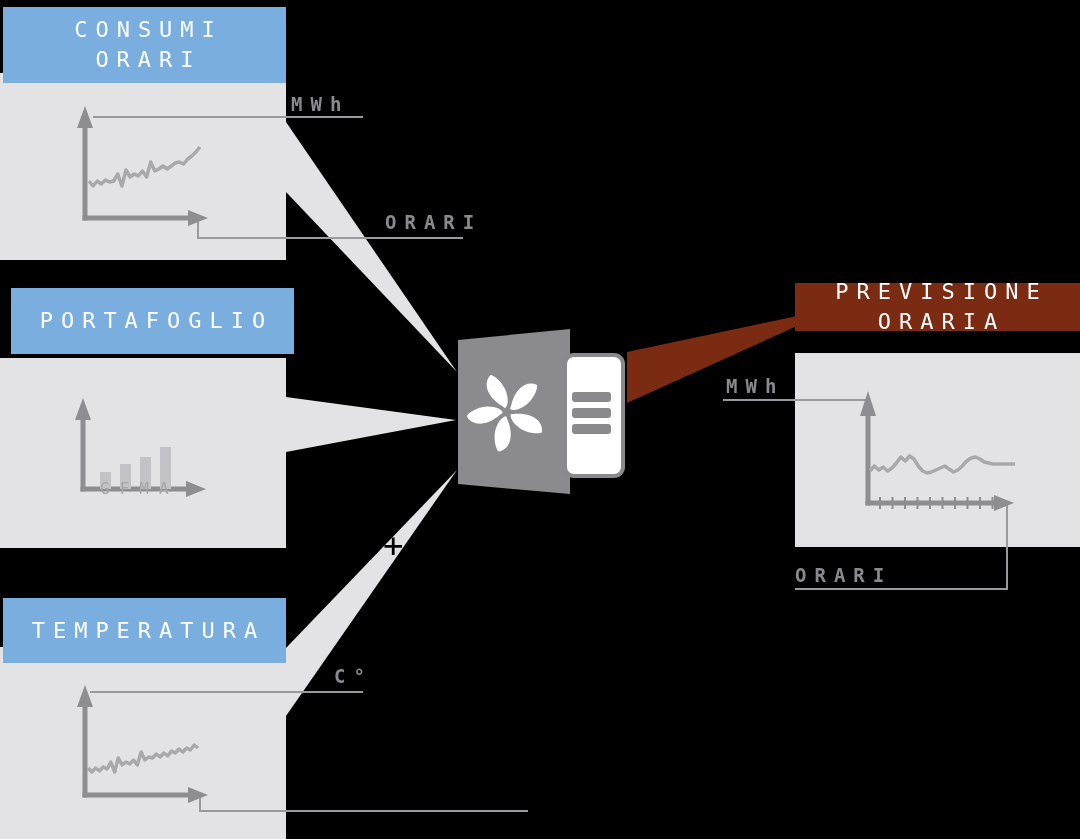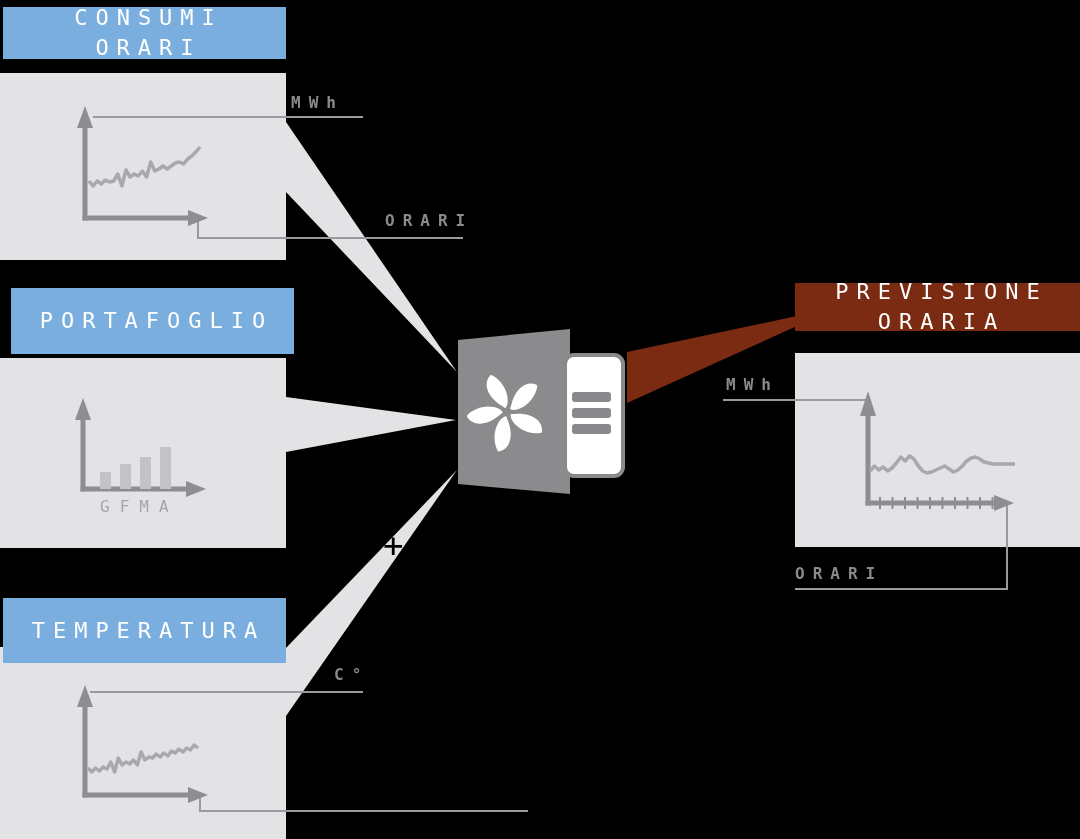--- a/index.html
+++ b/index.html
@@ -10,21 +10,21 @@
   .canvas svg{position:absolute;left:0;top:0;}
   .hdr{
     position:absolute;display:flex;flex-direction:column;justify-content:center;align-items:center;
     color:#fff;font-size:22px;letter-spacing:8px;padding-left:8px;box-sizing:border-box;
     line-height:30px;text-align:center;
   }
   .hdr-blue{background:#7AAEDE;}
   .hdr-red{background:#7B2B12;}
   .hdr-line:empty{display:none;}
   .label{
-    position:absolute;font-weight:bold;font-size:16px;letter-spacing:8px;
+    position:absolute;font-weight:bold;font-size:19px;letter-spacing:8px;
     color:#8A8A8E;white-space:nowrap;
   }
   .cats{
     position:absolute;font-size:16px;letter-spacing:10px;color:#A6A6AA;white-space:nowrap;
   }
   .plus{
     position:absolute;font-size:34px;color:#000;line-height:1;font-weight:normal;
   }
 </style>
 </head>
@@ -105,21 +105,21 @@
       <g transform="translate(507,412)" fill="#FFFFFF">
         <path d="M 4,-6 C 8,-24 20,-32 30,-27 C 31,-25 28,-14 19,-7 C 12,-2 6,-1 3,-3 Z"></path>
         <path d="M 4,-6 C 8,-24 20,-32 30,-27 C 31,-25 28,-14 19,-7 C 12,-2 6,-1 3,-3 Z" transform="rotate(72)"></path>
         <path d="M 4,-6 C 8,-24 20,-32 30,-27 C 31,-25 28,-14 19,-7 C 12,-2 6,-1 3,-3 Z" transform="rotate(144)"></path>
         <path d="M 4,-6 C 8,-24 20,-32 30,-27 C 31,-25 28,-14 19,-7 C 12,-2 6,-1 3,-3 Z" transform="rotate(216)"></path>
         <path d="M 4,-6 C 8,-24 20,-32 30,-27 C 31,-25 28,-14 19,-7 C 12,-2 6,-1 3,-3 Z" transform="rotate(288)"></path>
       </g>
     </g>
   </svg>
 
-  <div class="hdr hdr-blue" style="left:3px;top:7px;width:283px;height:52px;">
+  <div class="hdr hdr-blue" style="left:3px;top:7px;width:283px;height:76px;">
     <div class="hdr-line">CONSUMI</div>
     <div class="hdr-line">ORARI</div>
   </div>
   <div class="hdr hdr-blue" style="left:3px;top:288px;width:283px;height:66px;margin-left:8px;">
     <div class="hdr-line">PORTAFOGLIO</div>
   </div>
   <div class="hdr hdr-blue" style="left:3px;top:598px;width:283px;height:65px;">
     <div class="hdr-line">TEMPERATURA</div>
 
   </div>
@@ -128,17 +128,17 @@
     <div class="hdr-line">PREVISIONE</div>
     <div class="hdr-line">ORARIA</div>
   </div>
 
   <div class="label" style="left:291px;top:93px;">MWh</div>
   <div class="label" style="left:385px;top:211px;">ORARI</div>
   <div class="label" style="left:334px;top:665px;">C°</div>
   <div class="label" style="left:726px;top:375px;">MWh</div>
   <div class="label" style="left:795px;top:564px;">ORARI</div>
 
-  <div class="cats" style="left:100px;top:497px;">GFMA</div>
+  <div class="cats" style="left:100px;top:479px;">GFMA</div>
 
   <div class="plus" style="left:383px;top:528px;">+</div>
 
 </div>
 
 </body></html>

